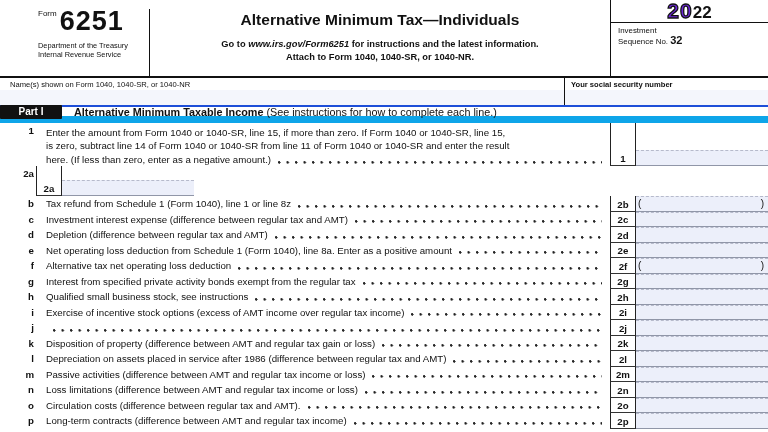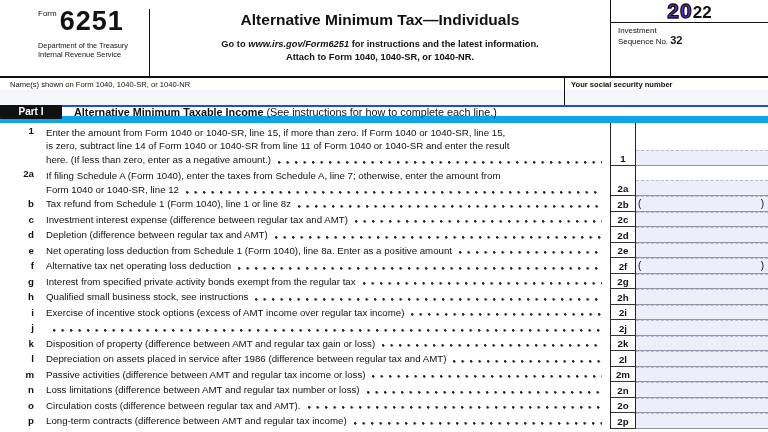--- a/index.html
+++ b/index.html
@@ -138,29 +138,20 @@
             <div class="leader"></div>
           </div>
         </div>
         <div class="cell-num">1</div>
         <div class="cell-amt">
           <div class="field"></div>
         </div>
       </div>
       <div class="frow multi" style="height: 30px;">
         <div class="cell-margin">2a</div>
-        <div class="cell-text">
-          <div class="tline">
-            <span class="ttext">If filing Schedule A (Form 1040), enter the taxes from Schedule A, line 7; otherwise, enter the amount from</span>
-          </div>
-          <div class="tline">
-            <span class="ttext">Form 1040 or 1040-SR, line 12</span>
-            <div class="leader"></div>
-          </div>
-        </div>
         <div class="cell-num">2a</div>
         <div class="cell-amt">
           <div class="field"></div>
         </div>
       </div>
       <div class="frow single" style="height: 15.5px;">
         <div class="cell-margin">b</div>
         <div class="cell-text">
           <div class="tline">
             <span class="ttext">Tax refund from Schedule 1 (Form 1040), line 1 or line 8z</span>
@@ -315,21 +306,21 @@
         </div>
         <div class="cell-num">2m</div>
         <div class="cell-amt">
           <div class="field"></div>
         </div>
       </div>
       <div class="frow single" style="height: 15.5px;">
         <div class="cell-margin">n</div>
         <div class="cell-text">
           <div class="tline">
-            <span class="ttext">Loss limitations (difference between AMT and regular tax number or loss)</span>
+            <span class="ttext">Loss limitations (difference between AMT and regular tax income or loss)</span>
             <div class="leader"></div>
           </div>
         </div>
         <div class="cell-num">2n</div>
         <div class="cell-amt">
           <div class="field"></div>
         </div>
       </div>
       <div class="frow single" style="height: 15.5px;">
         <div class="cell-margin">o</div>

